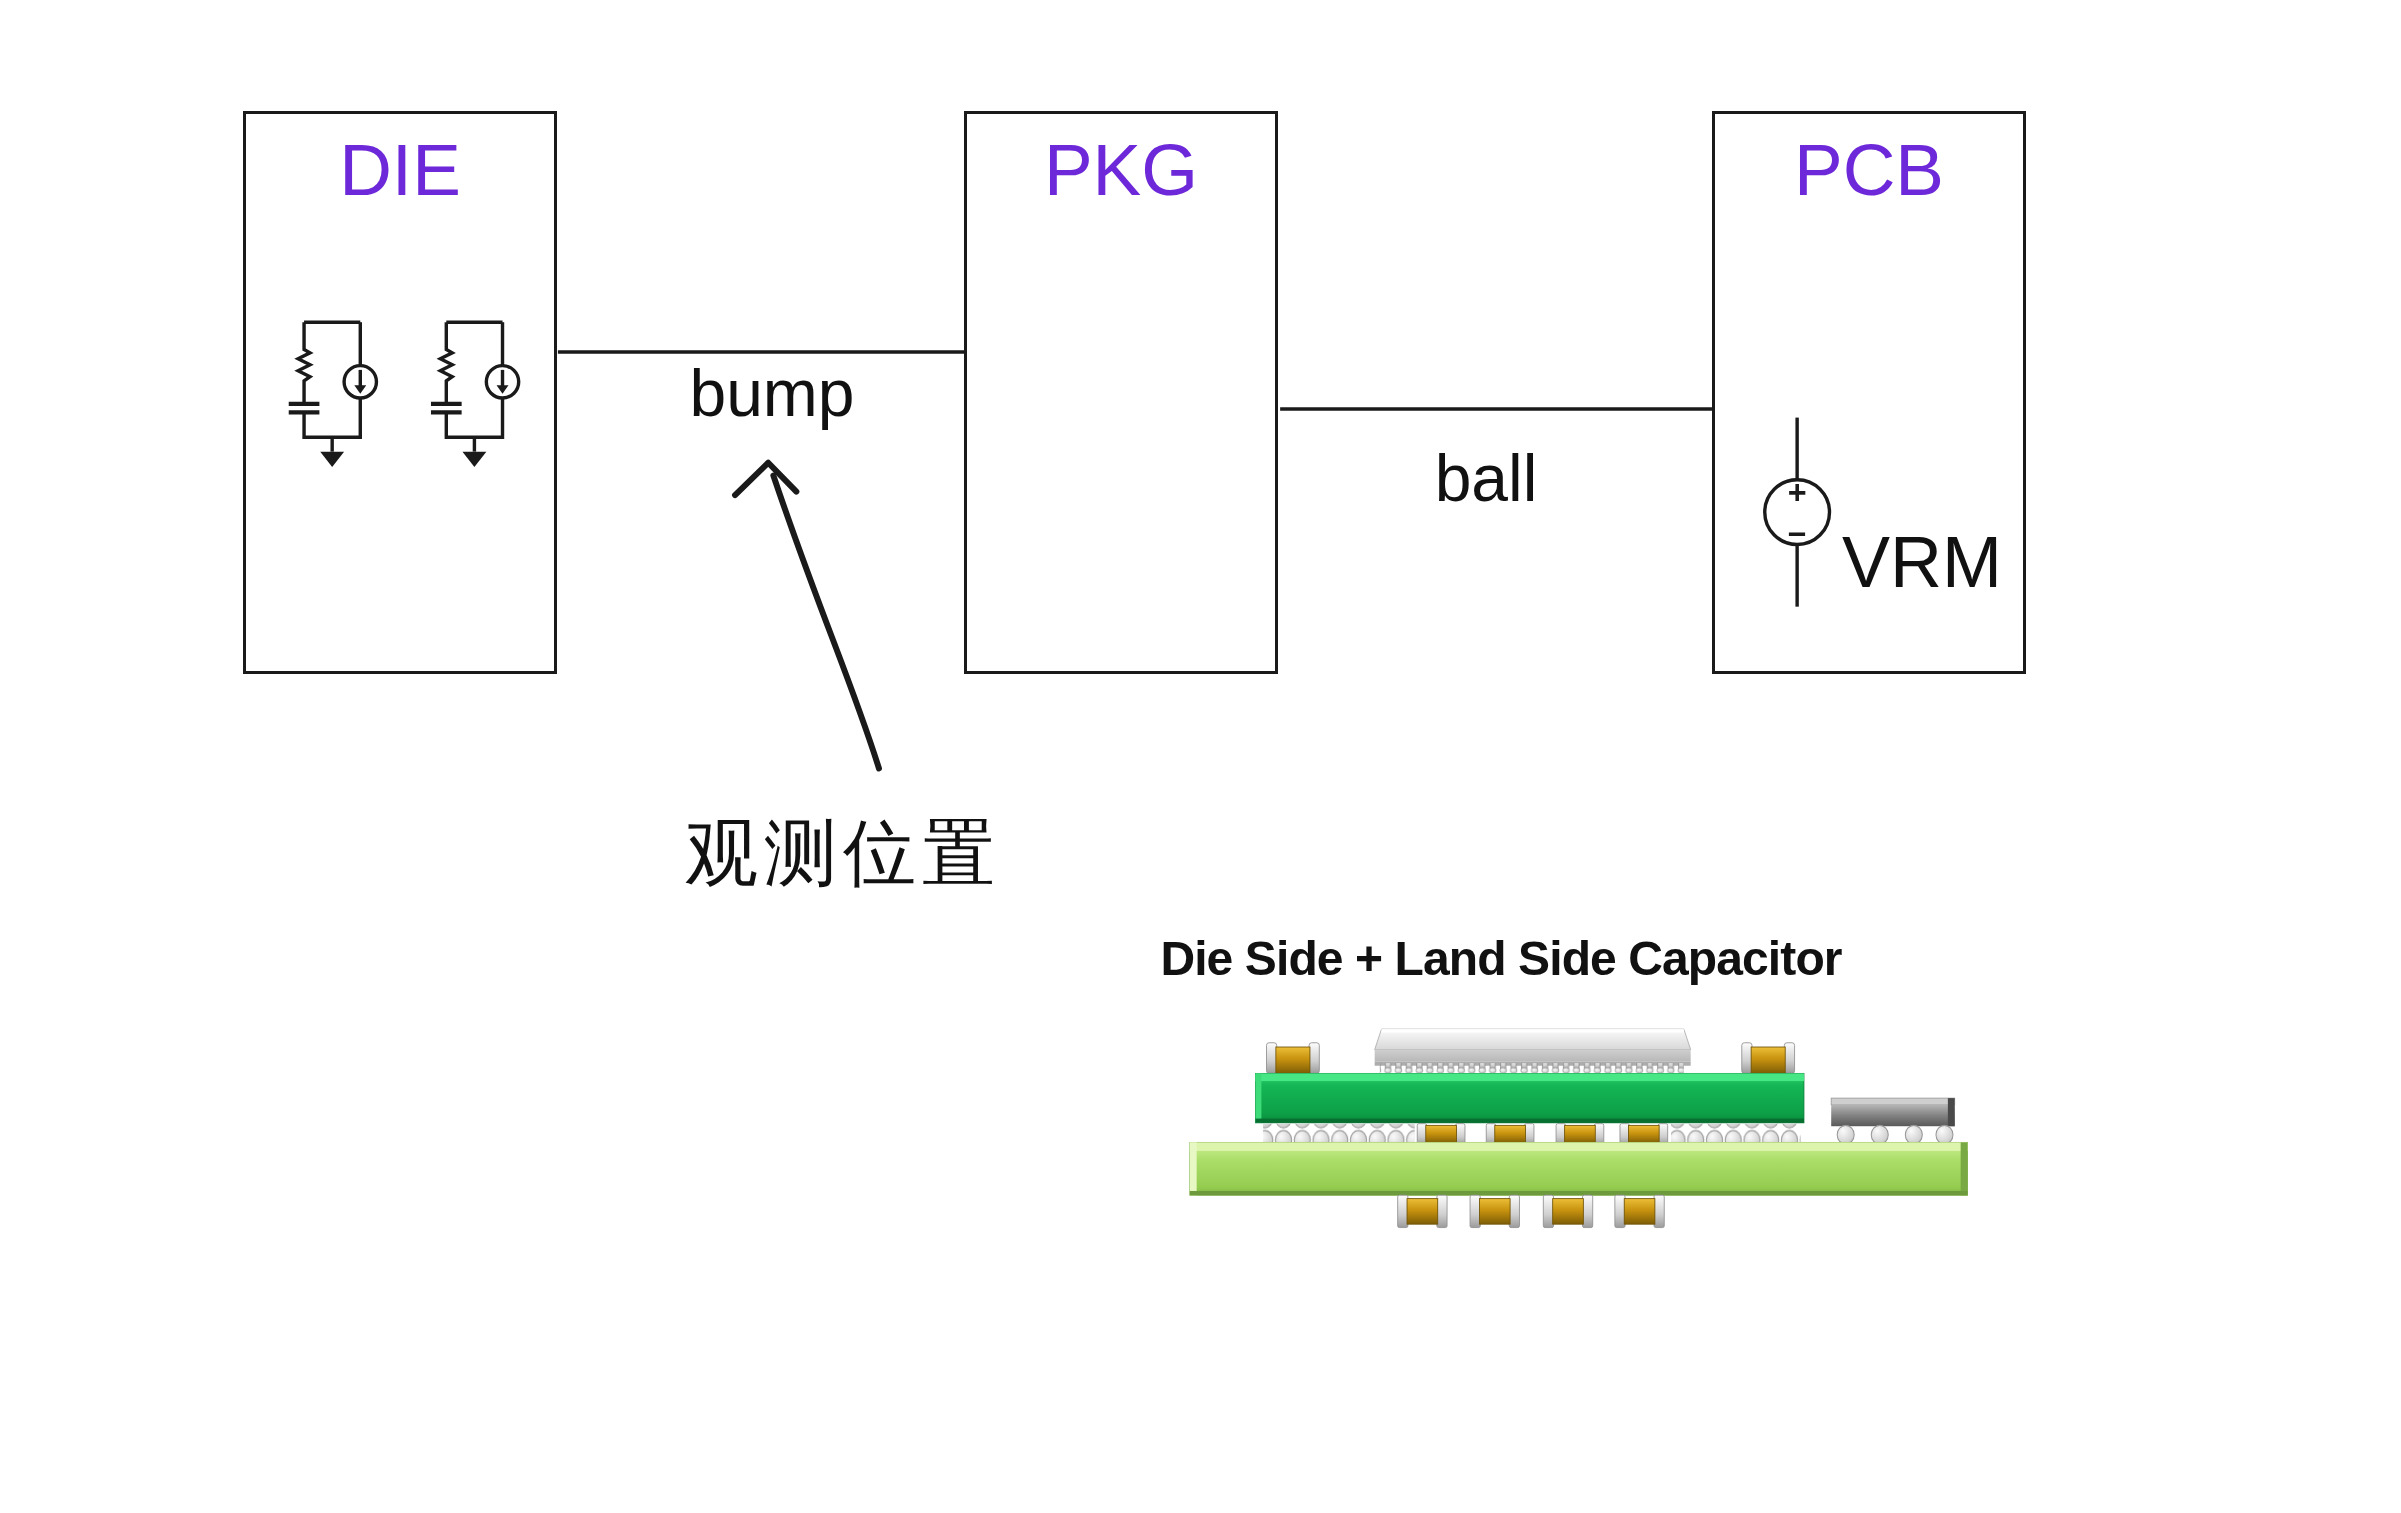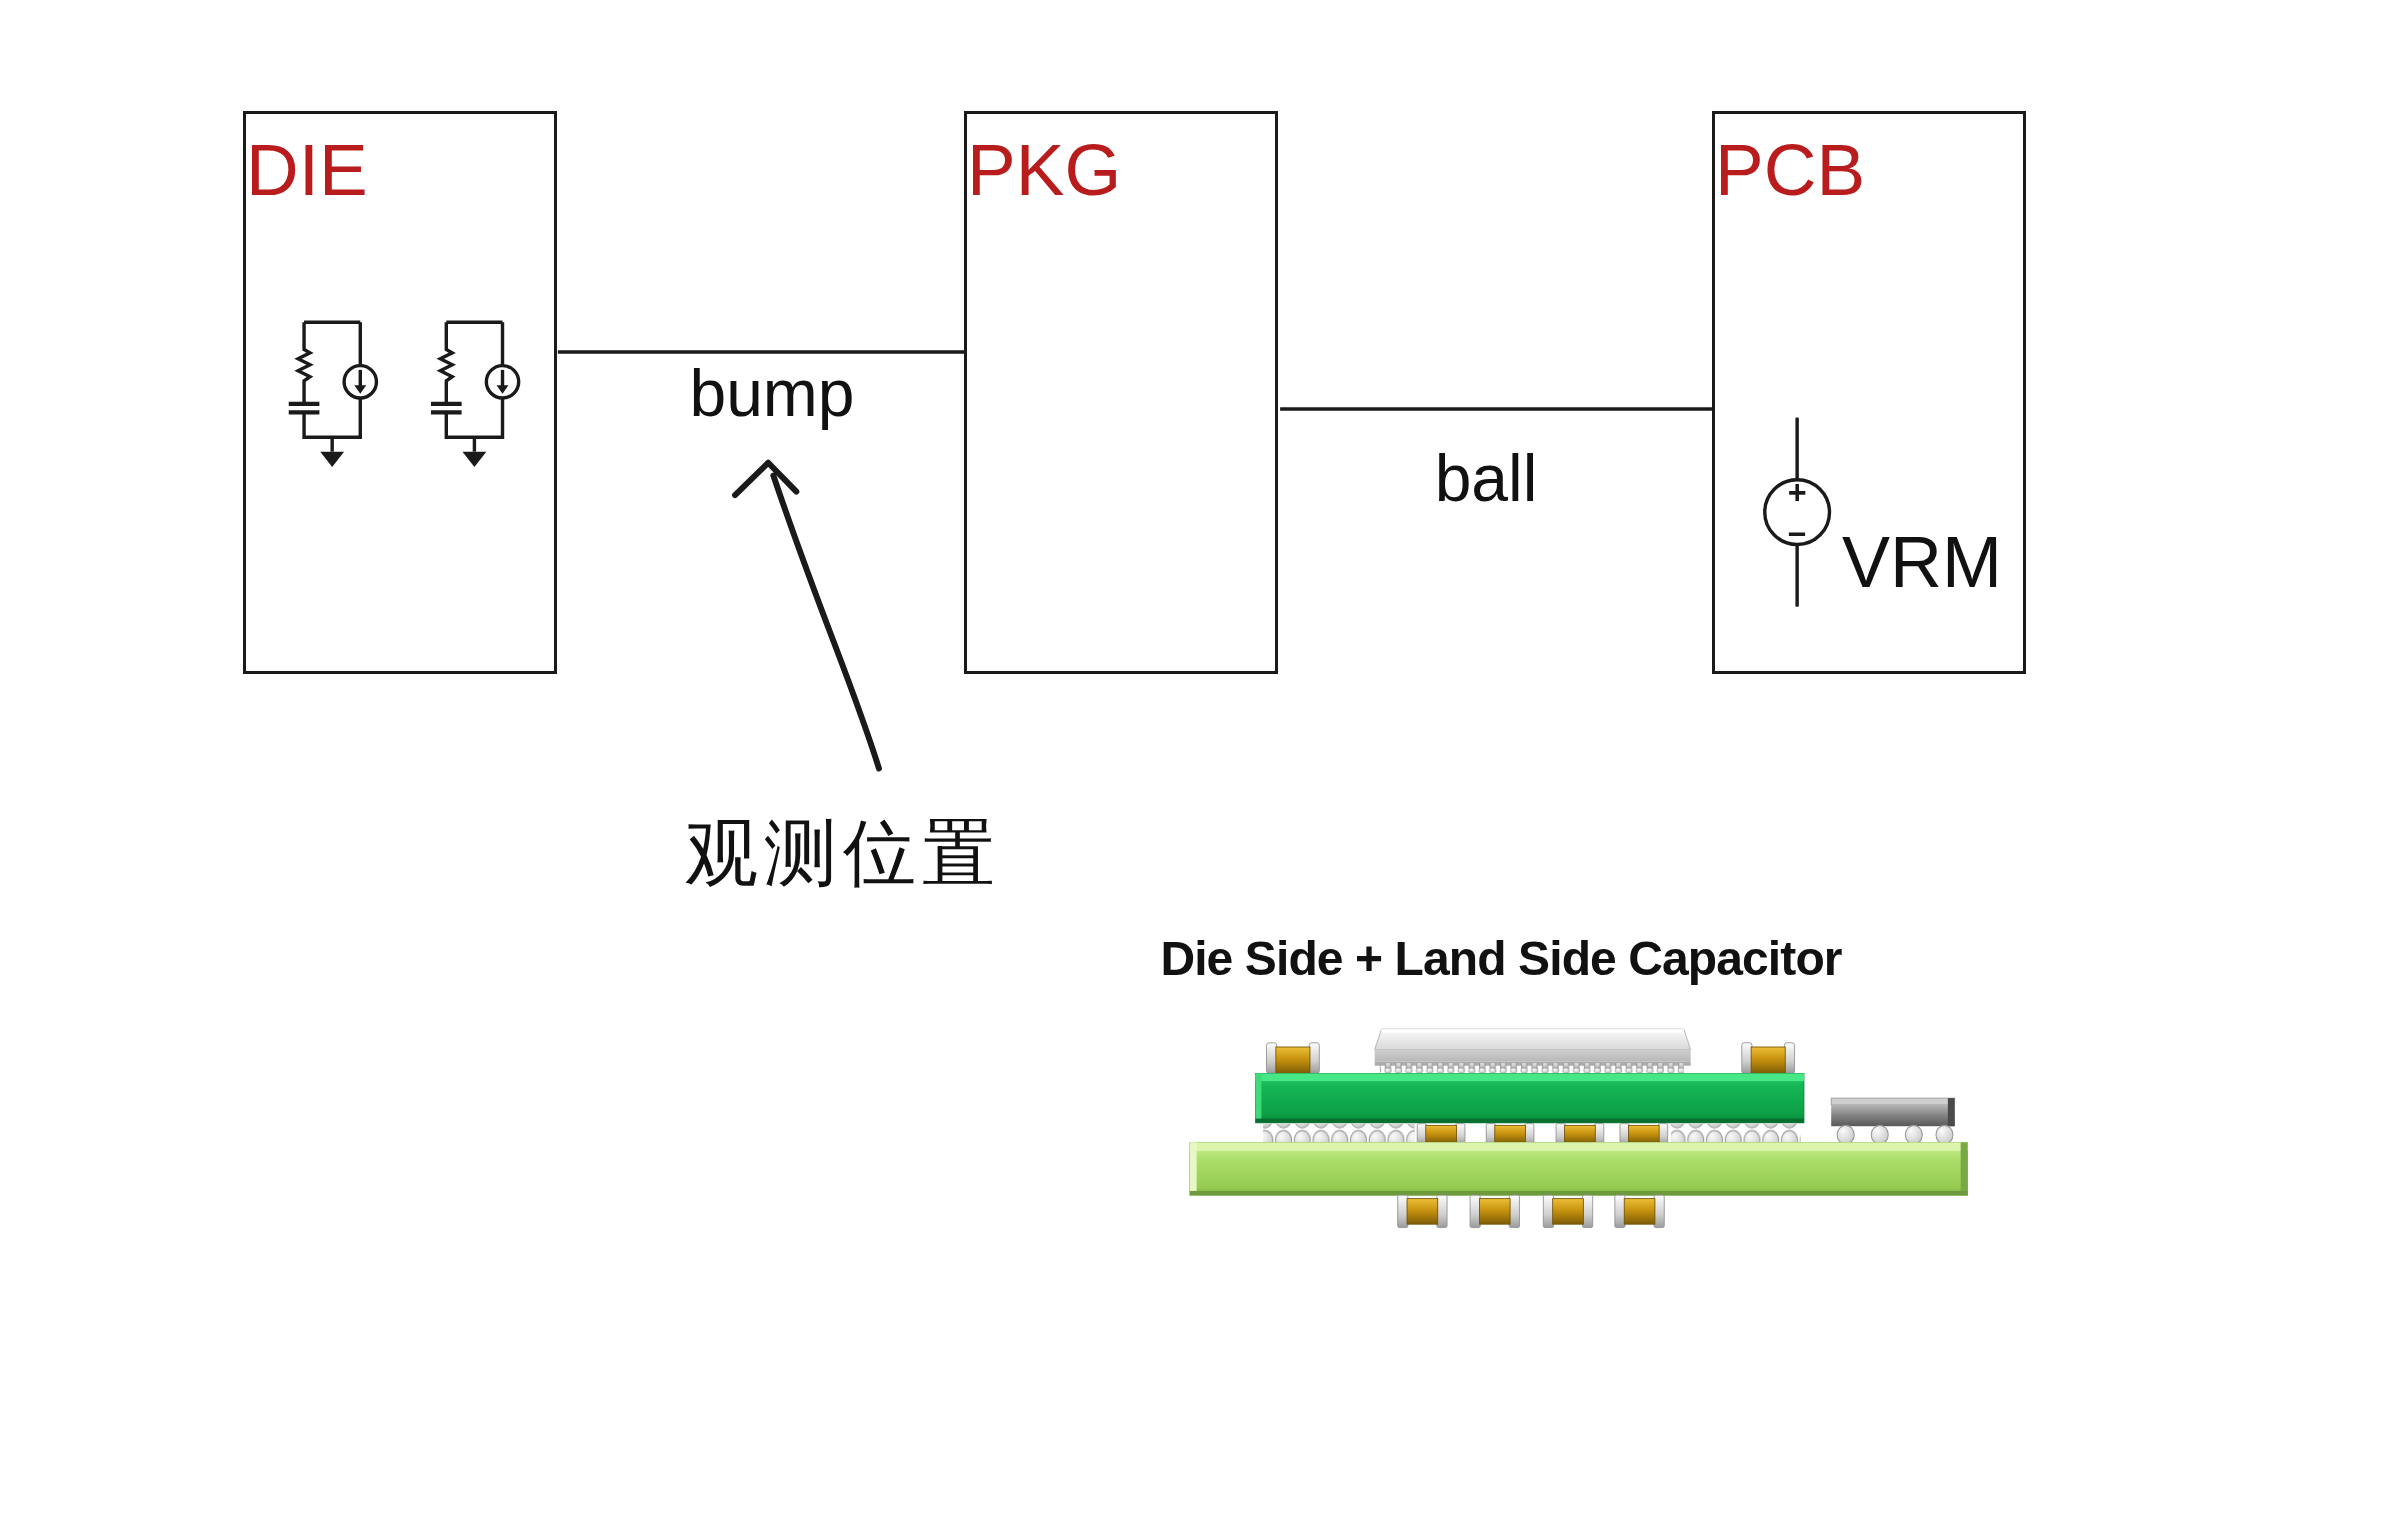--- a/index.html
+++ b/index.html
@@ -1,19 +1,19 @@
 <!DOCTYPE html>
 <html style="font-size:13.6px"><head>
 <meta charset="utf-8">
 <style>
   html,body{margin:0;padding:0;background:#fff;}
   #canvas{position:relative;width:2401px;height:1514px;background:#ffffff;overflow:hidden;
           font-family:"Liberation Sans",sans-serif;color:#1a1a1a;}
   .box{position:absolute;top:111px;width:308px;height:557px;border:3.4px solid #1a1a1a;background:#fff;}
-  .box .lbl{display:block;padding-top:19px;font-size:73px;line-height:1;color:#b91c1c;}
+  .box .lbl{display:block;text-align:center;padding-top:19px;font-size:73px;line-height:1;color:#6d28d9;}
   #box-die{left:243px;}
   #box-pkg{left:964px;}
   #box-pcb{left:1712px;}
   svg.overlay{position:absolute;left:0;top:0;}
   .txt{position:absolute;line-height:1;white-space:nowrap;color:#111;}
   .conn-label{font-size:66px;transform:translateX(-50%);}
   #bump-label{left:772px;top:360px;}
   #ball-label{left:1486px;top:433px;margin-top:12px;}
   #vrm-label{left:1826px;top:526px;font-size:72px;margin-left:16px;}
   #observe-label{left:843px;top:816px;font-size:73px;transform:translateX(-50%);

